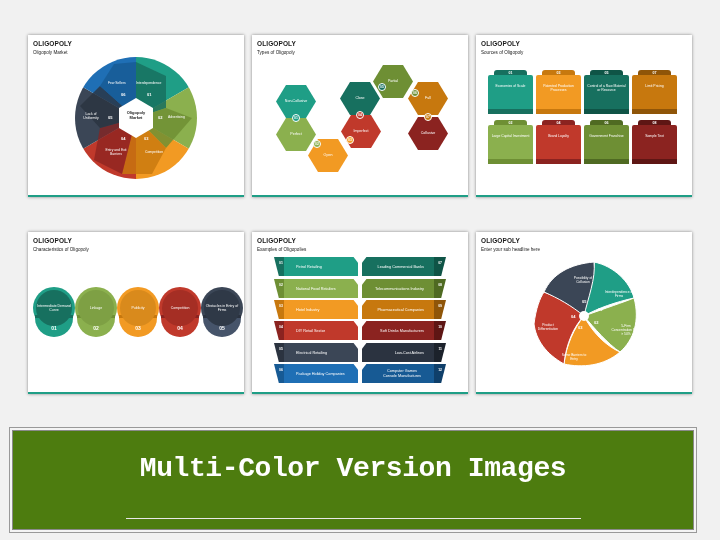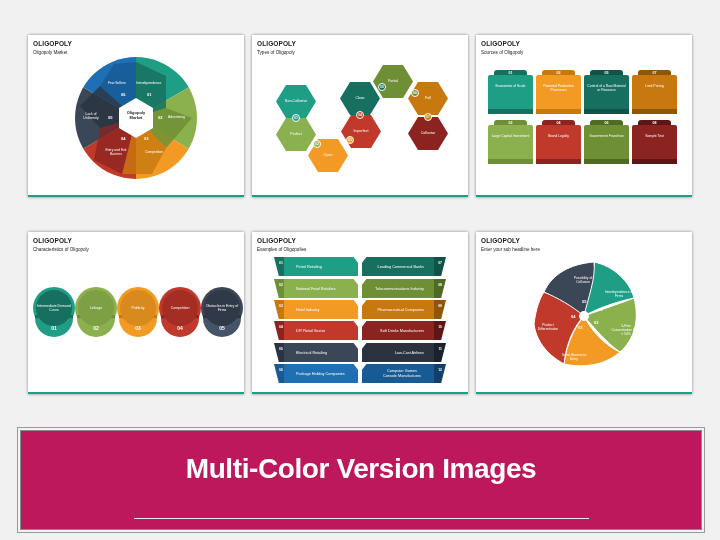--- a/index.html
+++ b/index.html
@@ -19,21 +19,21 @@
   .card .txt{position:absolute;left:2px;right:2px;top:14px;text-align:center;color:#fff;font-size:3.4px;line-height:1.3;}
   .char{position:absolute;width:42px;height:52px;}
   .char .circ{position:absolute;left:0;top:0;width:42px;height:42px;border-radius:50%;}
   .char .inner{position:absolute;left:3px;top:3px;width:36px;height:36px;border-radius:50%;display:flex;align-items:center;justify-content:center;text-align:center;color:#fff;font-size:3.5px;line-height:1.25;}
   .char .bowl{position:absolute;left:2px;top:28px;width:38px;height:22px;border-radius:0 0 19px 19px;display:flex;align-items:center;justify-content:center;color:#fff;font-size:5px;font-weight:bold;padding-top:3px;box-sizing:border-box;}
   .rib{position:absolute;height:19px;width:84px;}
   .rib .fold{position:absolute;top:0;width:12px;height:19px;}
   .rib .main{position:absolute;top:0;height:19px;display:flex;align-items:center;color:#fff;font-size:3.8px;}
   .rib .n{position:absolute;top:4px;color:#fff;font-size:3.4px;font-weight:bold;}
   .petal{position:absolute;color:#fff;font-size:3.3px;text-align:center;line-height:1.25;display:flex;align-items:center;justify-content:center;}
-  #banner{position:absolute;left:20px;top:430px;width:680px;height:98px;background:#be185d;border:1px solid #8a8a8a;box-shadow:0 0 0 2px #f4f4f4,0 0 0 3px #999;}
+  #banner{position:absolute;left:12px;top:430px;width:680px;height:98px;background:#4d7c0f;border:1px solid #8a8a8a;box-shadow:0 0 0 2px #f4f4f4,0 0 0 3px #999;font-family:Liberation Mono, monospace;}
   #banner .h{position:absolute;left:0;right:0;top:22px;text-align:center;color:#fff;font-size:28px;font-weight:bold;letter-spacing:-0.4px;}
   #banner .ul{position:absolute;left:113px;width:455px;top:87px;height:1px;background:#e8e8e8;}
 </style>
 </head>
 <body>
 
 <div class="slide" style="left:28px;top:35px;">
   <div class="ttl">OLIGOPOLY</div>
   <div class="sub">Oligopoly Market</div>
   <svg class="abs" style="left:46px;top:21px;" width="124" height="124" viewBox="0 0 124 124">

